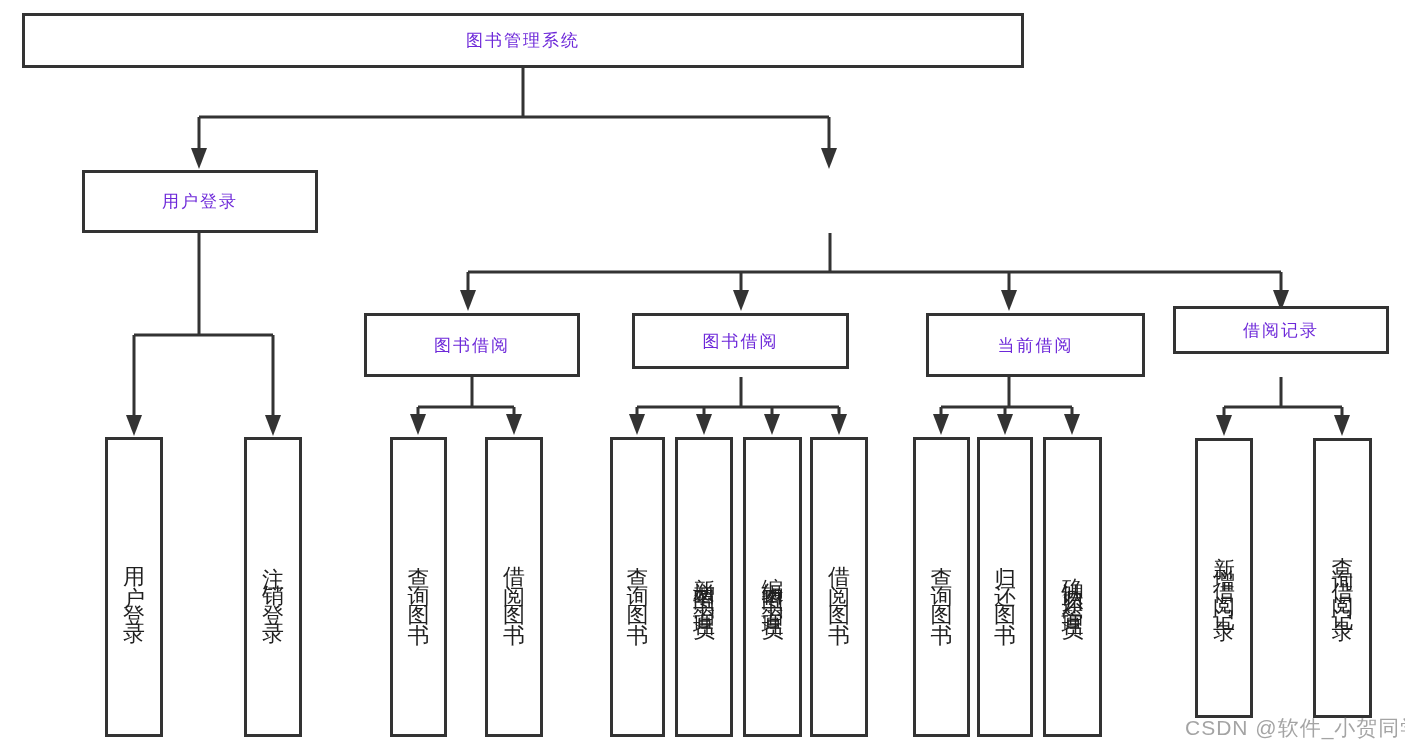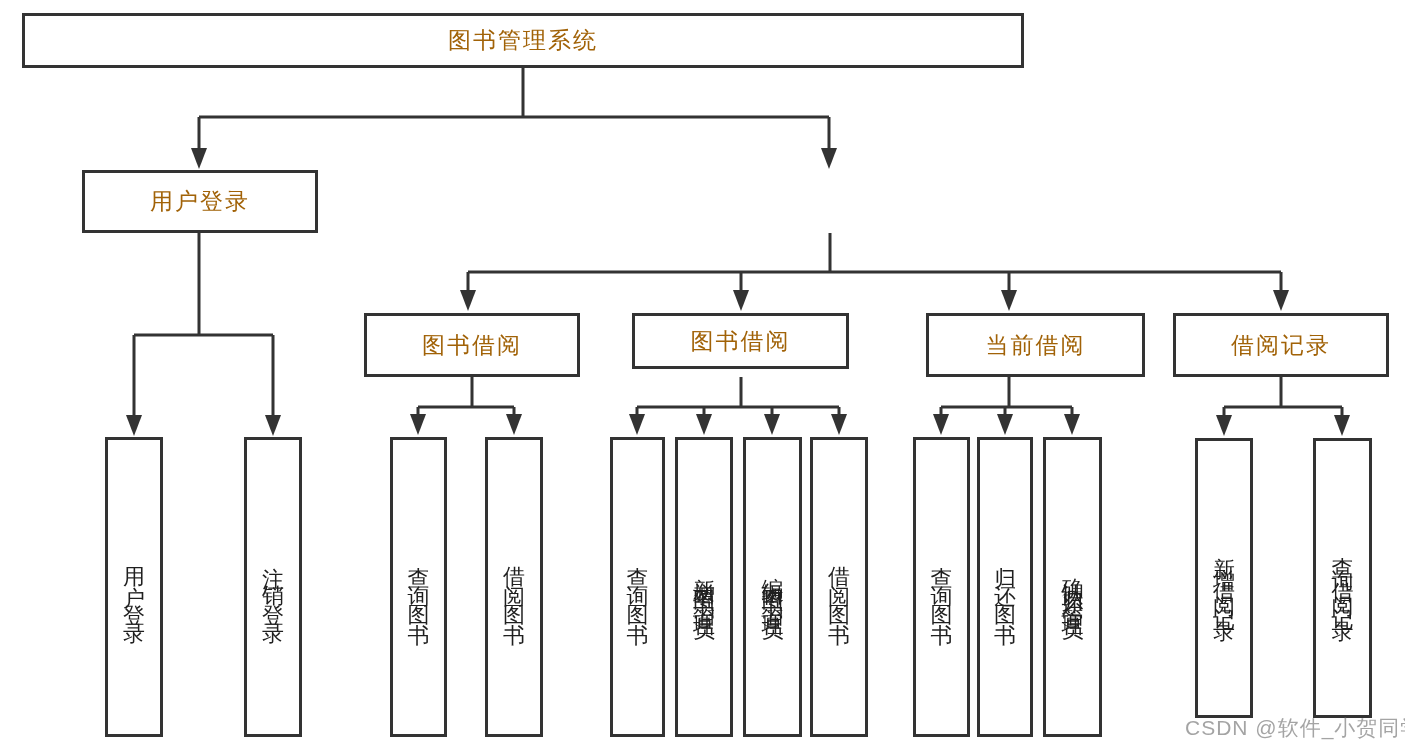--- a/index.html
+++ b/index.html
@@ -5,21 +5,21 @@
   html,body{margin:0;padding:0;background:#fff;}
   .canvas{
     position:relative;width:1405px;height:747px;background:#ffffff;
     font-family:"Liberation Sans","DejaVu Sans",sans-serif;color:#222;overflow:hidden;
   }
   .connectors{position:absolute;left:0;top:0;}
   .box{
     position:absolute;background:#ffffff;border:3px solid #333333;box-sizing:border-box;
     display:flex;align-items:center;justify-content:center;
   }
-  .box.h span{font-size:23px;letter-spacing:2px;white-space:nowrap;color:#a16207;}
+  .box.h span{font-size:17px;letter-spacing:2px;white-space:nowrap;color:#6d28d9;}
   .box.v span{
     writing-mode:vertical-rl;text-orientation:mixed;font-size:22px;line-height:1;
     color:#1f1f1f;white-space:nowrap;
   }
   .ls4 span{letter-spacing:19px;}
   .ls6 span{letter-spacing:13px;}
   .ls9 span{letter-spacing:6px;}
   .watermark{
     position:absolute;left:1185px;top:714px;font-size:21px;color:#9b9b9b;
     letter-spacing:1px;white-space:nowrap;opacity:.9;
@@ -72,21 +72,21 @@
 
   <div class="box h" style="left:364px;top:313px;width:216px;height:64px">
     <span>图书借阅</span>
   </div>
   <div class="box h" style="left:632px;top:313px;width:217px;height:56px">
     <span>图书借阅</span>
   </div>
   <div class="box h" style="left:926px;top:313px;width:219px;height:64px">
     <span>当前借阅</span>
   </div>
-  <div class="box h" style="left:1173px;top:313px;width:216px;height:64px">
+  <div class="box h" style="left:1173px;top:306px;width:216px;height:48px">
     <span>借阅记录</span>
   </div>
 
   <div class="box v ls4" style="left:105px;top:437px;width:58px;height:300px">
     <span>用户登录</span>
   </div>
   <div class="box v ls4" style="left:244px;top:437px;width:58px;height:300px">
     <span>注销登录</span>
   </div>
 

